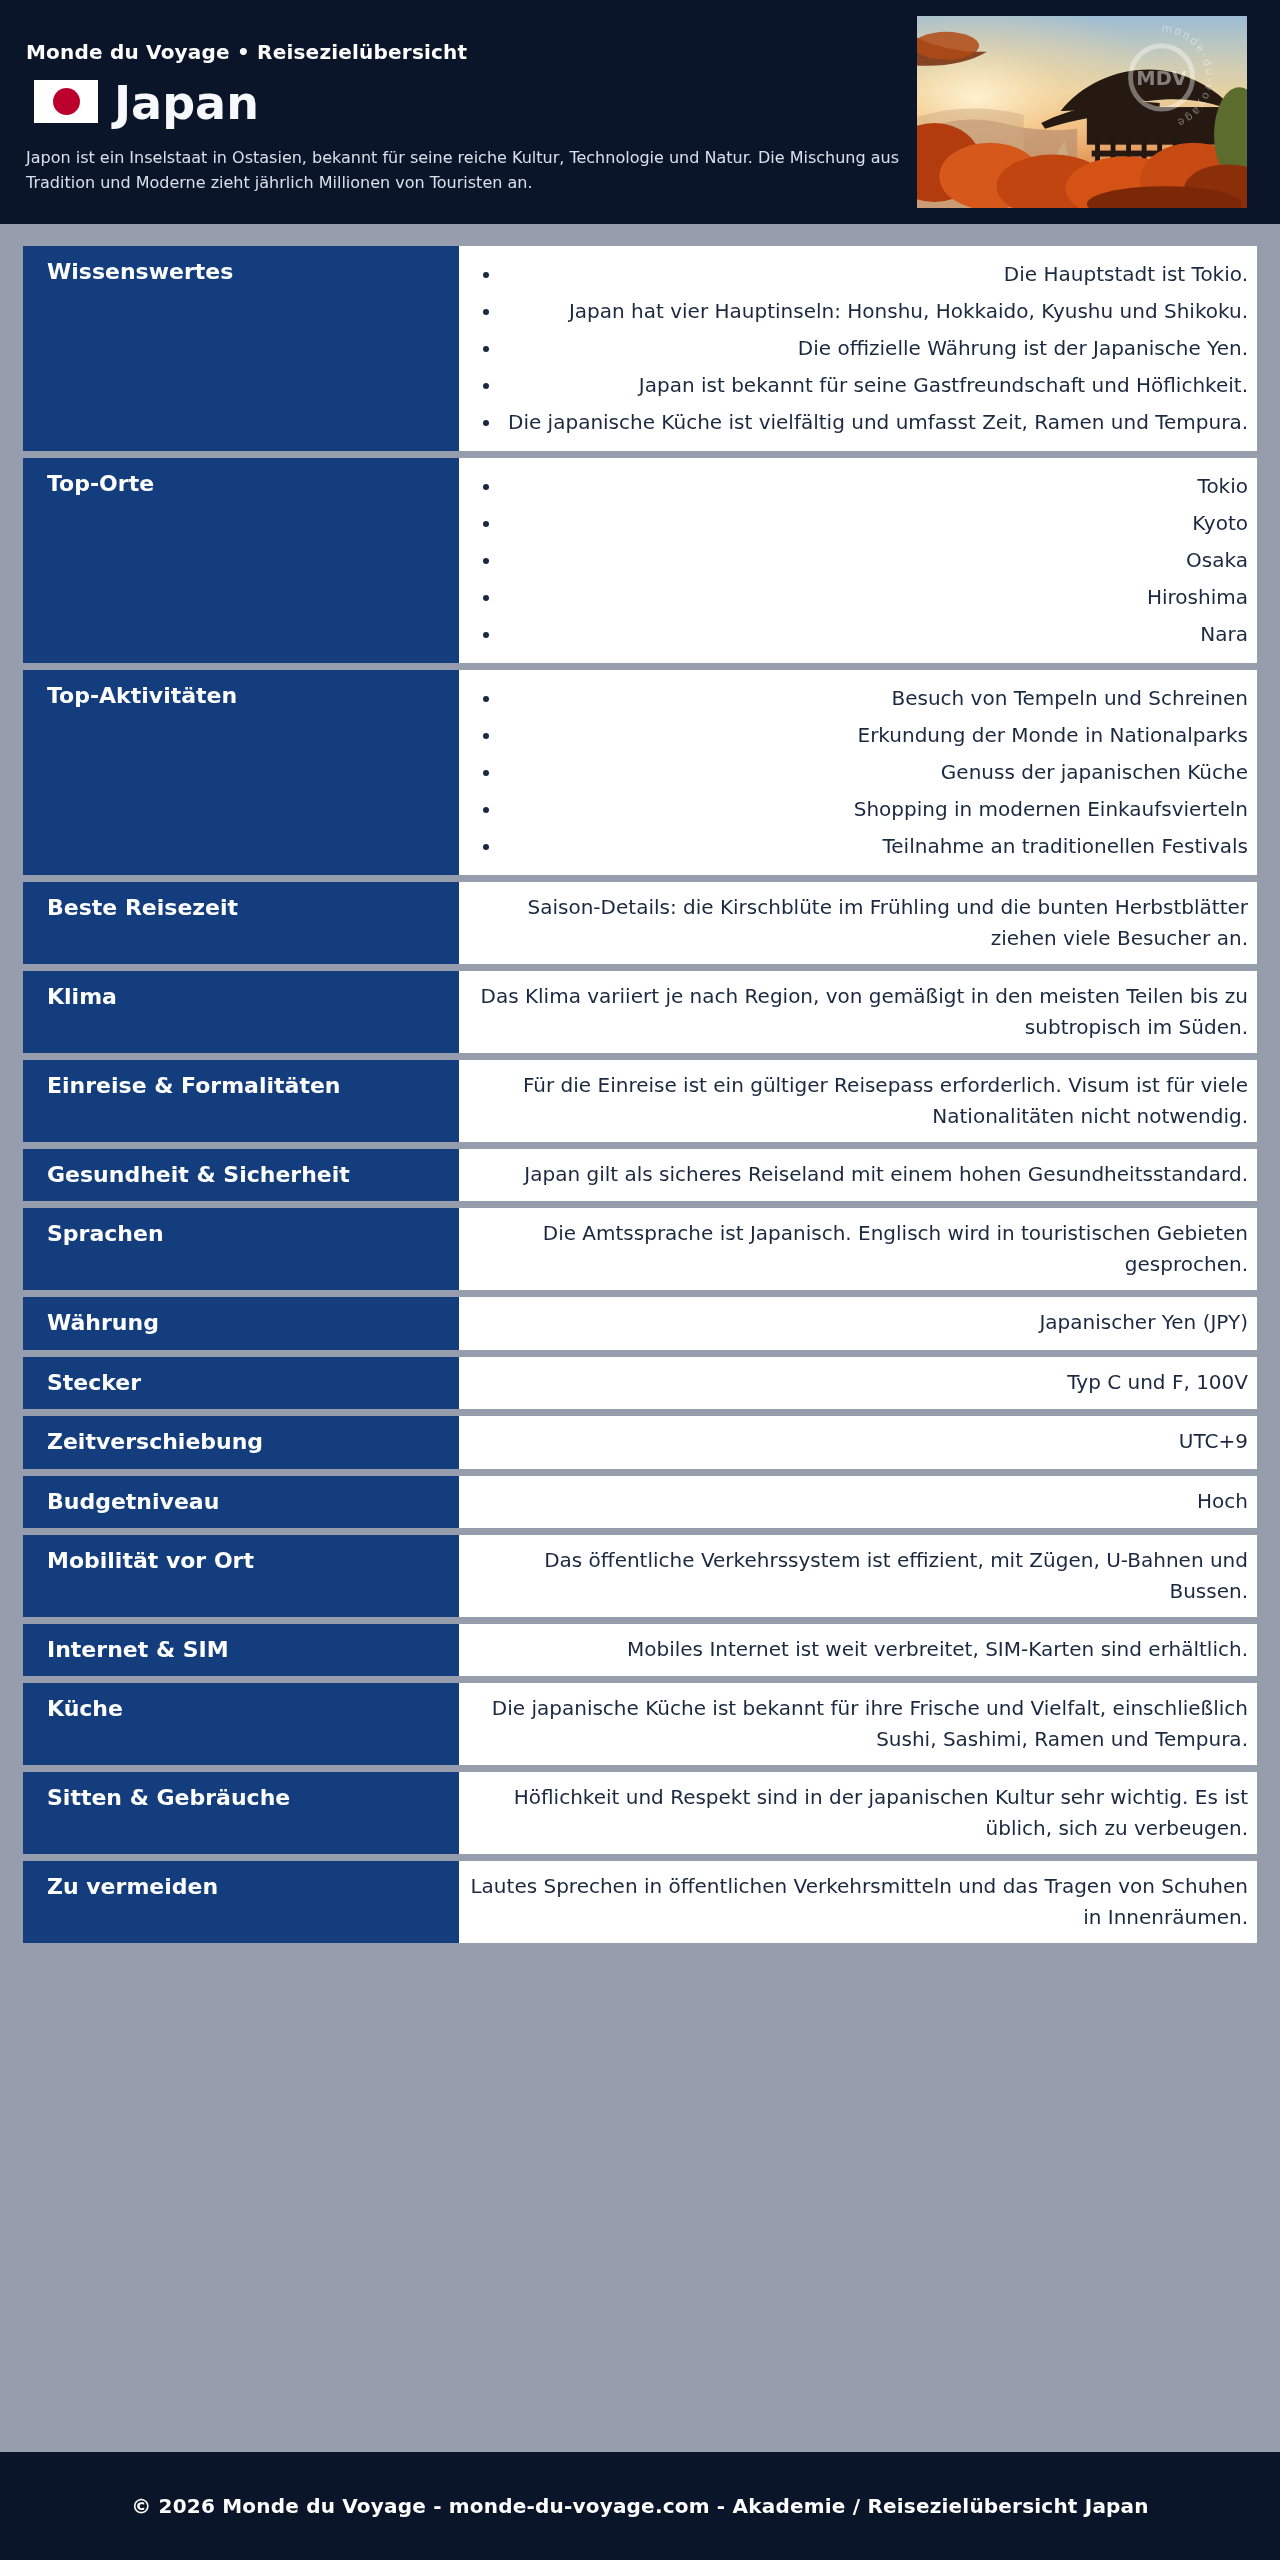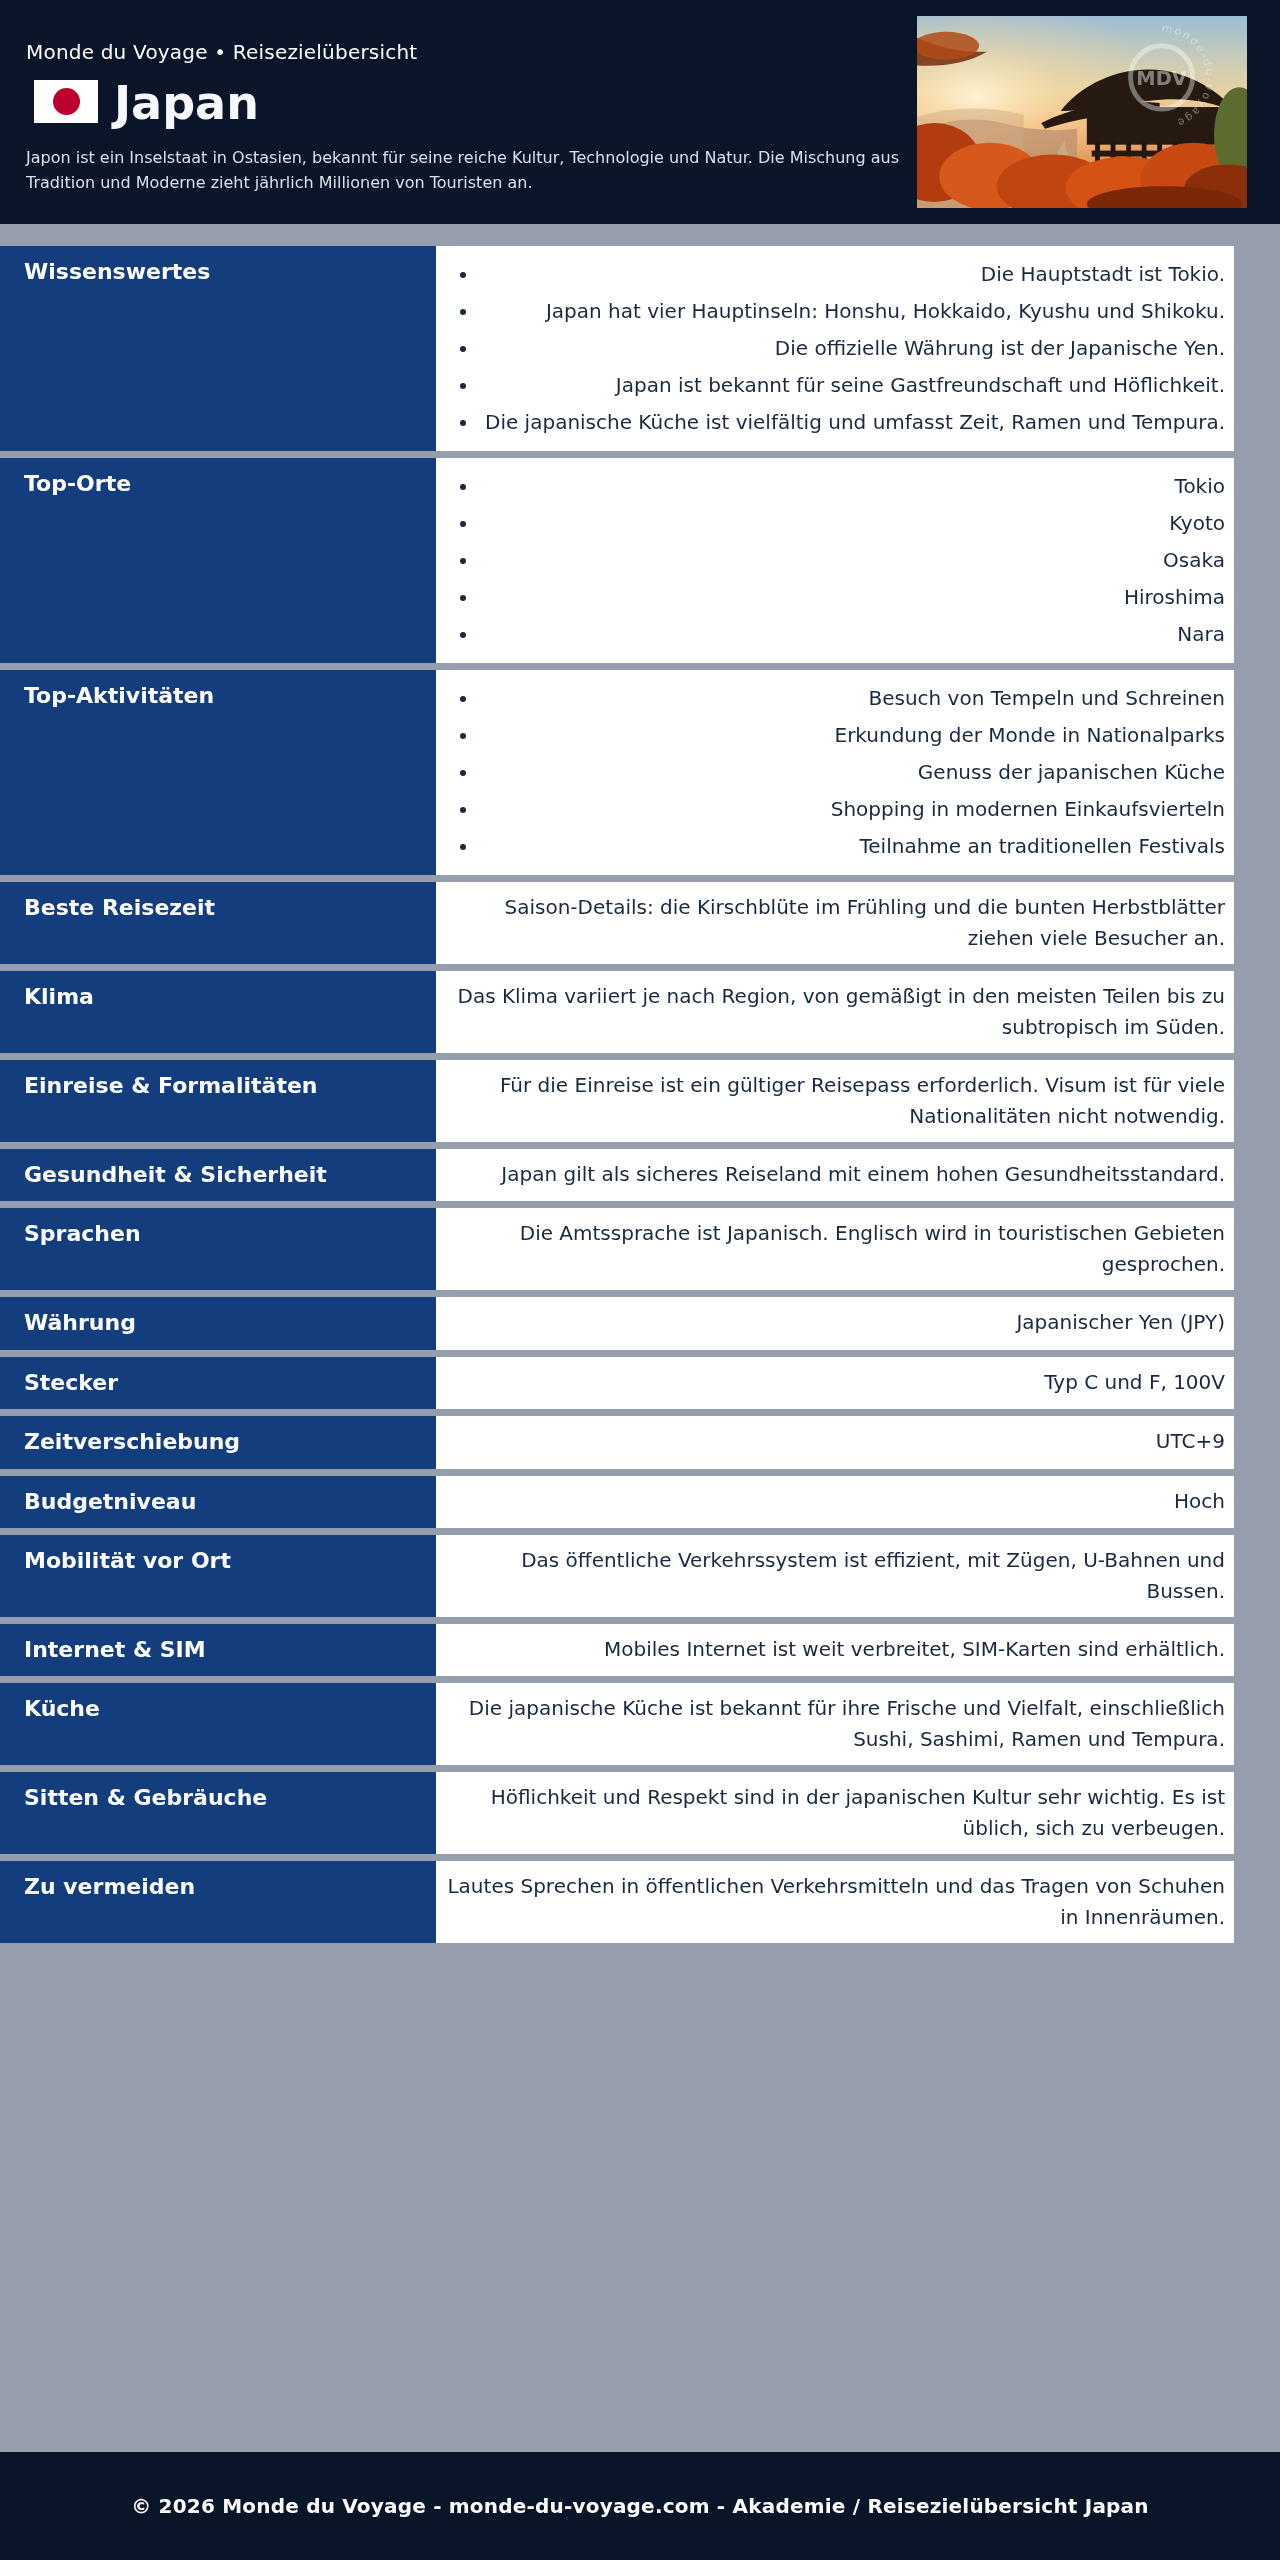--- a/index.html
+++ b/index.html
@@ -6,32 +6,32 @@
     --navy:#0a1529; --gray:#969eae; --blue:#133d7c; --ink:#1a2940;
     --cellw:#ffffff; --desc:#d8e0ea; --flagred:#bc002d;
   }
   *{box-sizing:border-box;margin:0;padding:0;}
   html,body{width:1280px;}
   body{font-family:"DejaVu Sans","Liberation Sans",sans-serif;background:var(--gray);}
   .page{width:1280px;height:2560px;display:flex;flex-direction:column;overflow:hidden;}
 
   
   .hdr{position:relative;height:224px;background:var(--navy);flex:none;}
-  .brand{position:absolute;left:26px;top:40px;color:#fff;font-weight:normal;font-size:20px;letter-spacing:.2px;}
+  .brand{position:absolute;left:26px;top:40px;color:#fff;font-weight:bold;font-size:20px;letter-spacing:.2px;}
   .titlerow{position:absolute;left:34px;top:80px;display:flex;gap:16px;}
   .flag{width:64px;height:43px;background:#fff;display:flex;align-items:center;justify-content:center;flex:none;}
   .flag-dot{width:27px;height:27px;border-radius:50%;background:var(--flagred);}
   .title{color:#f6f8fb;font-size:46px;font-weight:bold;line-height:1;}
   .desc{position:absolute;left:26px;top:146px;max-width:905px;color:var(--desc);font-size:16px;line-height:1.55;}
   .photo{position:absolute;top:16px;right:33px;width:330px;height:192px;overflow:hidden;}
   .photo svg{display:block;width:100%;height:100%;}
 
   
   .main{flex:1;background:var(--gray);padding-top:22px;}
-  .tbl{width:1234px;}
+  .tbl{margin-left:23px;width:1234px;}
   .trow{display:flex;margin-bottom:7px;background:var(--cellw);}
   .tlabel{flex:none;width:436px;background:var(--blue);color:#fff;font-weight:bold;font-size:22px;line-height:1.2;padding:13px 20px 13px 24px;}
   .tcontent{flex:1;color:var(--ink);font-size:20px;padding:10px 9px;text-align:right;}
   .tcontent p{line-height:1.55;}
   .tcontent .pline{line-height:1.55;}
   .tcontent ul{list-style:disc;padding-left:34px;}
   .tcontent li{line-height:1.85;padding-left:4px;}
 
   
   .ftr{flex:none;height:108px;background:var(--navy);display:flex;align-items:center;justify-content:center;}

